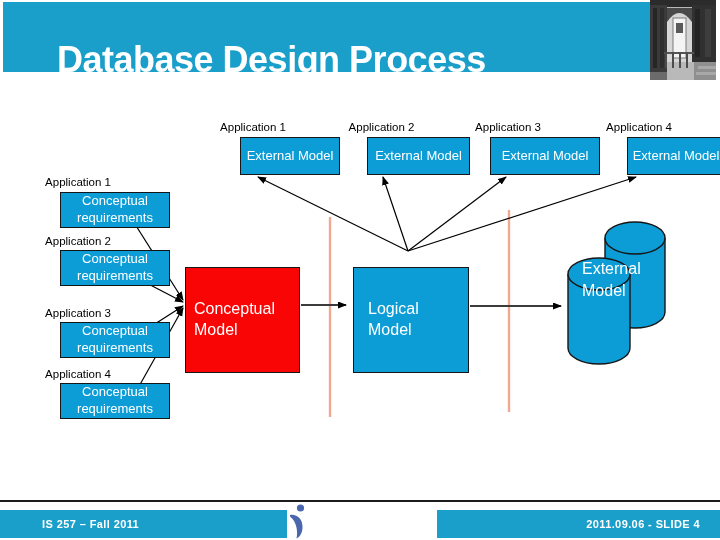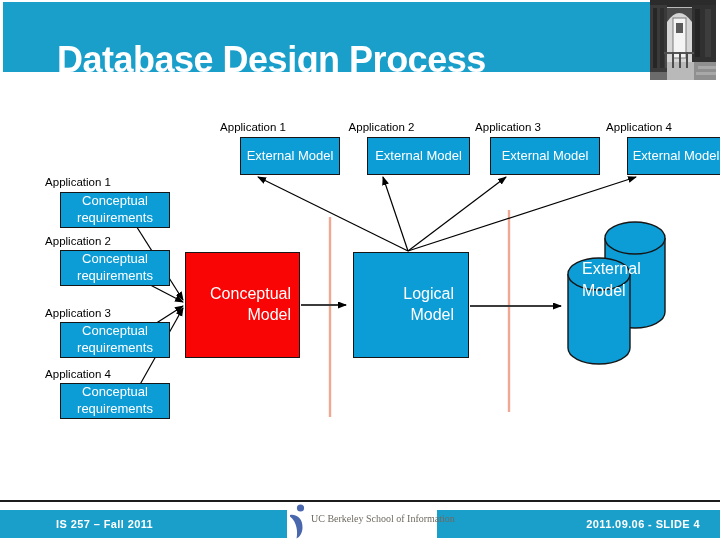--- a/index.html
+++ b/index.html
@@ -24,39 +24,39 @@
     position:absolute;height:14px;text-align:center;font-size:11.5px;color:#000000;
     white-space:nowrap;
   }
   .dbox{
     position:absolute;background:#0D9DD6;border:1px solid #161616;
     color:#ffffff;display:flex;align-items:center;justify-content:center;
     text-align:center;font-size:13px;line-height:1.28;box-sizing:border-box;margin-left:37px;
   }
   .bigbox{
     position:absolute;border:1px solid #161616;color:#ffffff;
-    display:flex;align-items:center;justify-content:center;text-align:right;
-    font-size:16px;line-height:1.3;box-sizing:border-box;
+    display:flex;align-items:center;justify-content:center;text-align:left;
+    font-size:16px;line-height:1.3;box-sizing:border-box;margin-top:15px;
   }
   .red{background:#FA0505;}
   .blue{background:#0D9DD6;}
   .internal-label{
     position:absolute;left:582px;top:258px;width:78px;
     font-size:16px;line-height:1.35;color:#ffffff;text-align:left;
   }
   
   .footer-rule{position:absolute;left:0;top:500px;width:720px;height:2px;background:#1c1c1c;}
   .footer-bar{position:absolute;top:510px;height:28px;background:#1A9ECA;}
   .footer-bar.left{left:0;width:287px;}
   .footer-bar.right{left:437px;width:283px;}
   .footer-text{
     font-size:11px;font-weight:bold;color:#ffffff;line-height:28px;
     letter-spacing:0.4px;white-space:nowrap;
   }
-  .footer-text.l{padding-left:56px;}
+  .footer-text.l{padding-left:42px;}
   .footer-text.r{text-align:right;padding-right:20px;}
   .logo-mark{position:absolute;left:287px;top:503px;width:22px;height:36px;}
   .logo-text{
     position:absolute;left:311px;top:512px;width:130px;
     font-family:"Liberation Serif", serif;font-size:10px;color:#6F6A61;line-height:14px;
     white-space:nowrap;
   }
 </style>
 </head>
 <body>
@@ -154,15 +154,14 @@
     <div class="footer-text l">IS 257 – Fall 2011</div>
   </div>
   <div class="footer-bar right">
     <div class="footer-text r">2011.09.06 - SLIDE 4</div>
   </div>
 
   <svg class="logo-mark" viewBox="0 0 22 36">
     <circle cx="13.5" cy="5" r="3.6" fill="#4A67AE"></circle>
     <path d="M3 12 C10 11 16 16 15.5 25 C15.2 30 13 34 9.5 35.5 C11 29 10 19 3 13.5 Z" fill="#4A67AE"></path>
   </svg>
-  <div class="logo-text">UC Berkeley School of Information</div>
 
 </div>
 
 </body></html>

